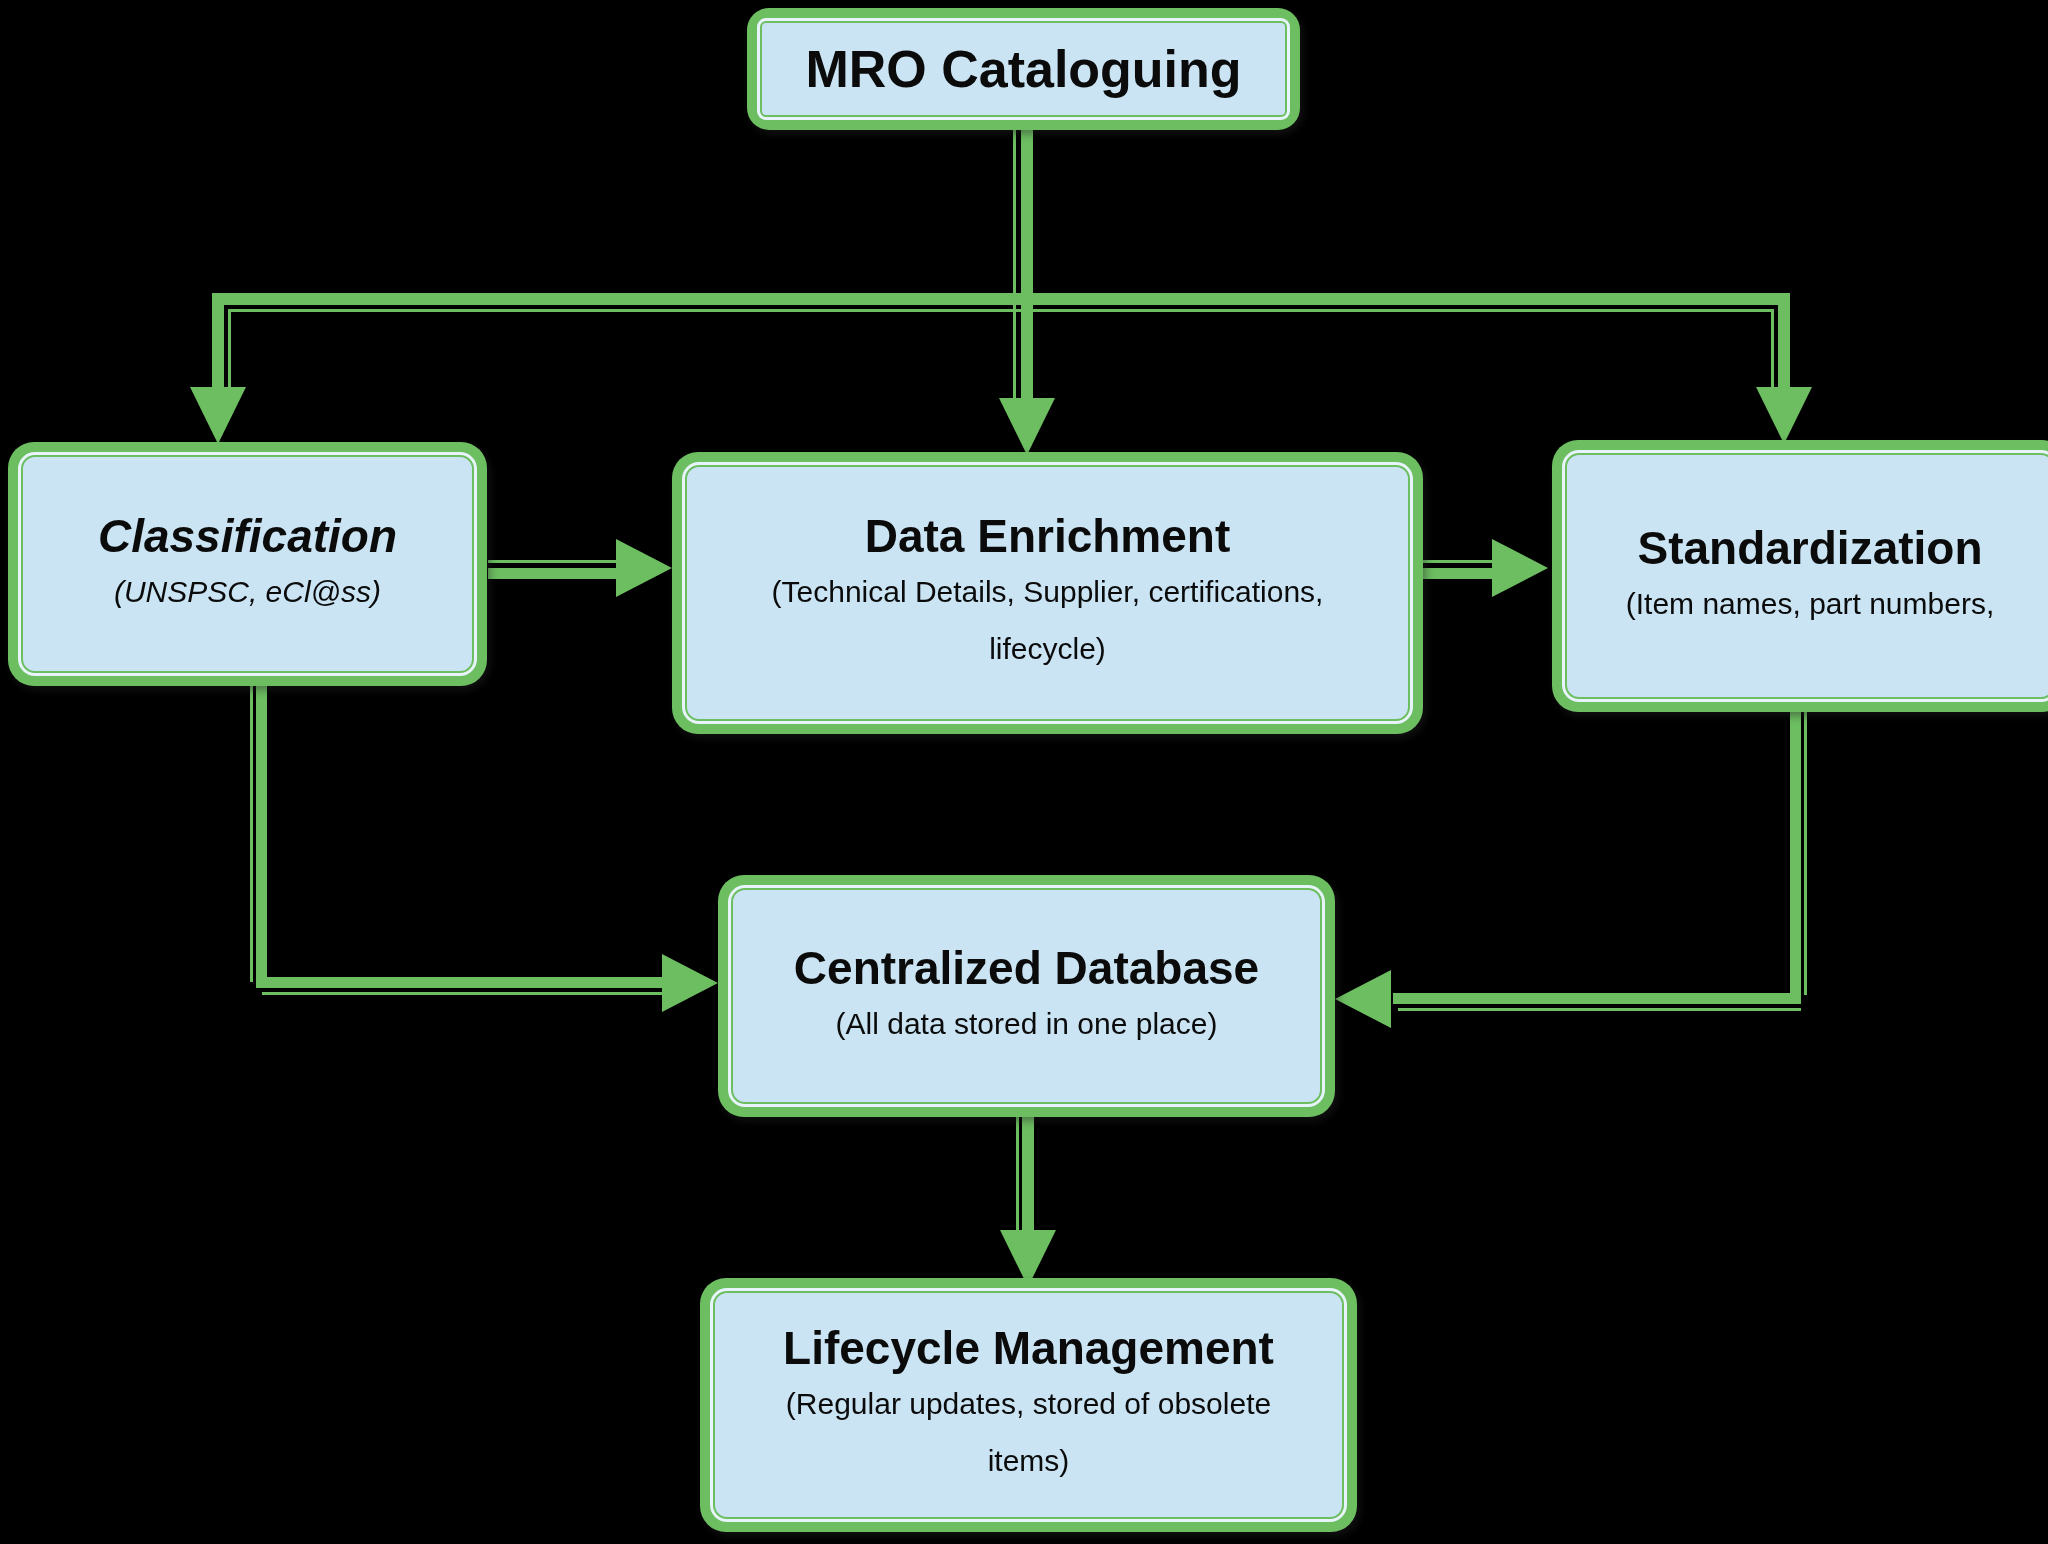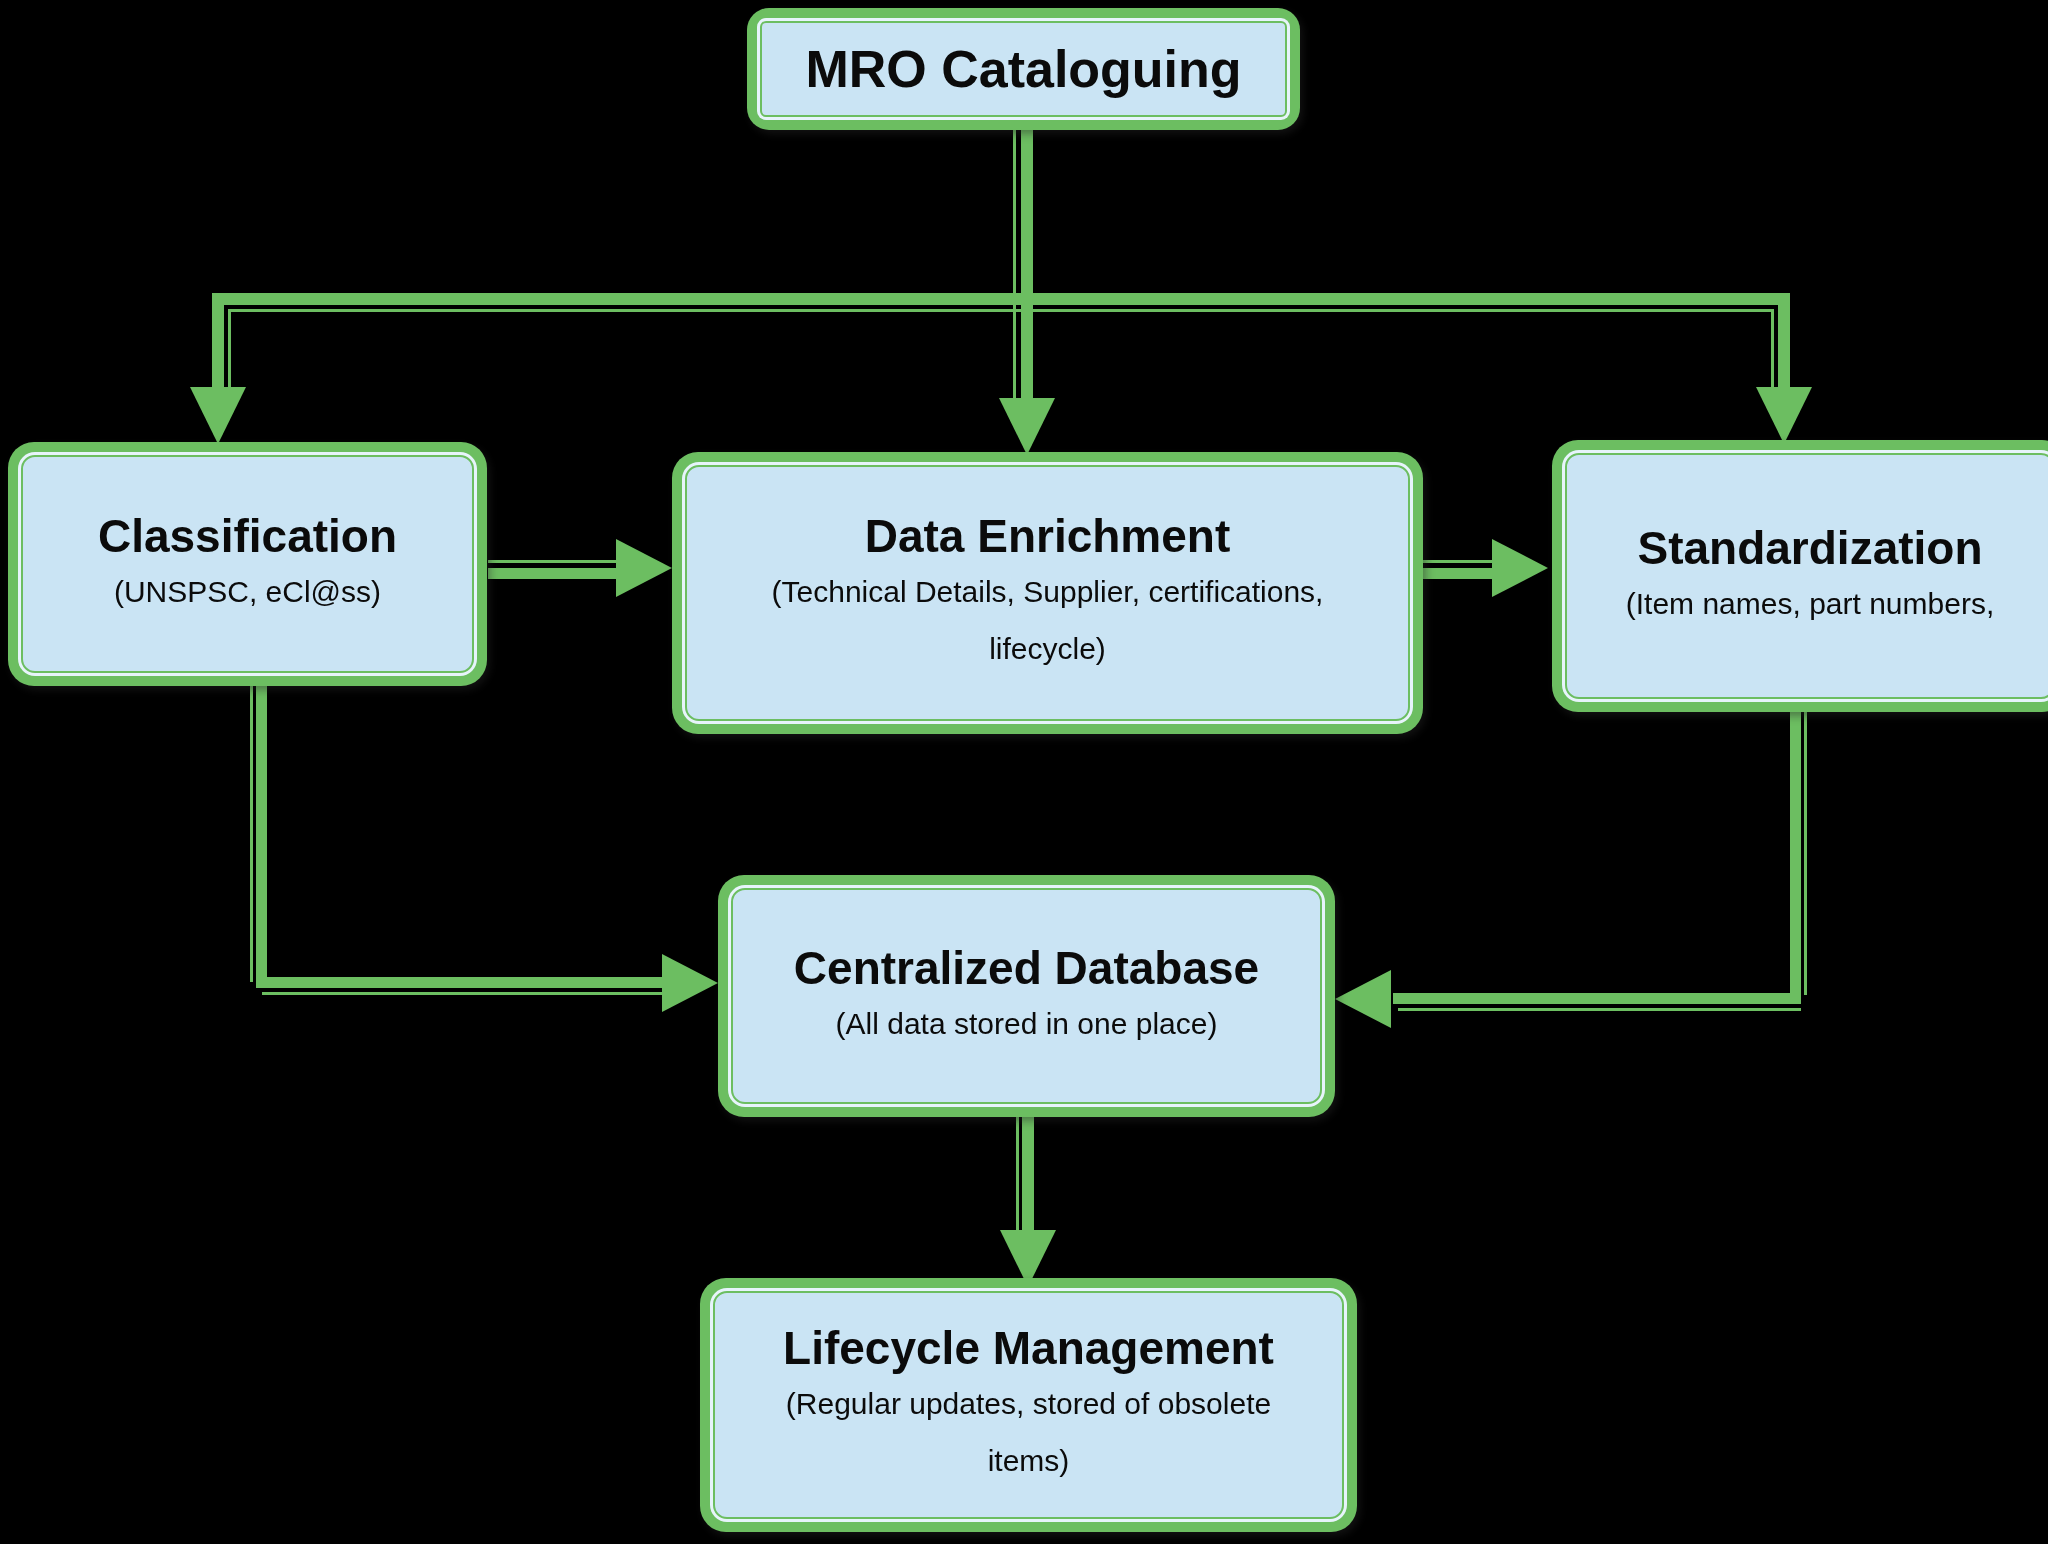--- a/index.html
+++ b/index.html
@@ -48,21 +48,21 @@
     font-size:30px;
     color:var(--text);
     line-height:1.9;
   }
   .node-sub span{display:block;white-space:nowrap;}
   #node-mro .node-title{font-size:52px;}
   #node-mro .node-inner{border-radius:6px;}
   #node-mro{border-radius:22px;}
 
   #node-mro                 {left:747px;  top:8px;    width:553px; height:122px;}
-  #node-classification      {left:8px;    top:442px;  width:479px; height:244px;}
+  #node-classification      {left:8px;    top:442px;  width:479px; height:244px;font-style:italic;}
   #node-data-enrichment     {left:672px;  top:452px;  width:751px; height:282px;}
   #node-standardization     {left:1552px; top:440px;  width:488px; height:272px;padding-left:28px;}
   #node-centralized-database{left:718px;  top:875px;  width:617px; height:242px;}
   #node-lifecycle-management{left:700px;  top:1278px; width:657px; height:254px;}
 
   
   .ln{position:absolute;background:var(--green);}
   .head{position:absolute;width:0;height:0;}
   .head-down{border-left:28px solid transparent;border-right:28px solid transparent;border-top:57px solid var(--green);}
   .head-right{border-top:29px solid transparent;border-bottom:29px solid transparent;border-left:56px solid var(--green);}

